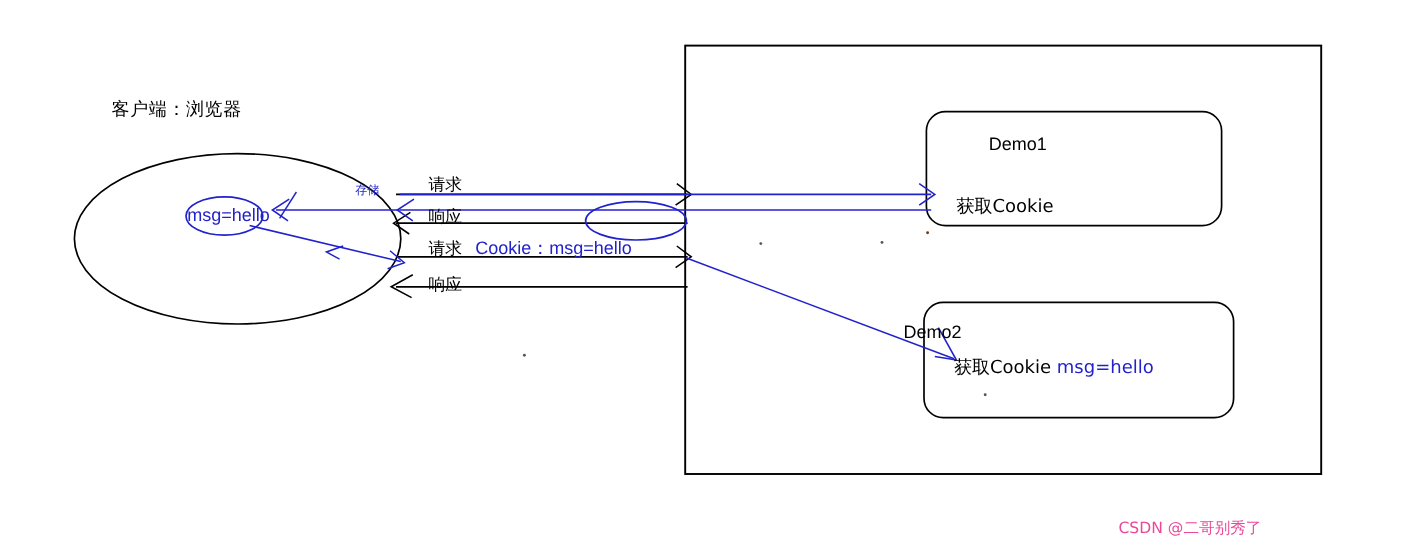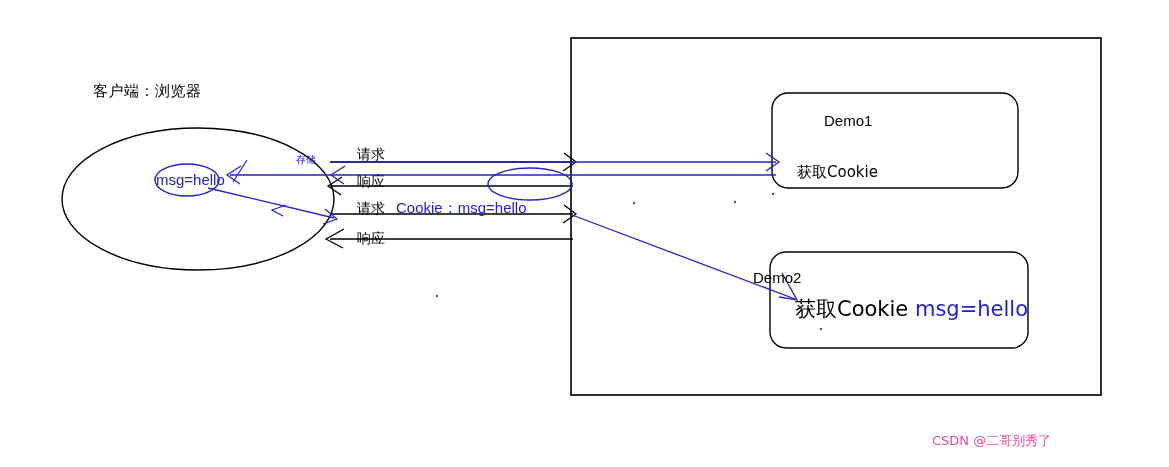--- a/index.html
+++ b/index.html
@@ -102,21 +102,21 @@
     font-size: 15px;
   }
   #demo2-title {
     left: 753px;
     top: 270px;
     font-size: 15px;
   }
   #demo2-line1 {
     left: 795px;
     top: 299px;
-    font-size: 21px;
+    font-size: 15px;
   }
   #watermark {
     left: 932px;
     top: 434px;
     font-size: 13px;
     color: #ec4899;
   }
 </style>
 </head>
 <body>

